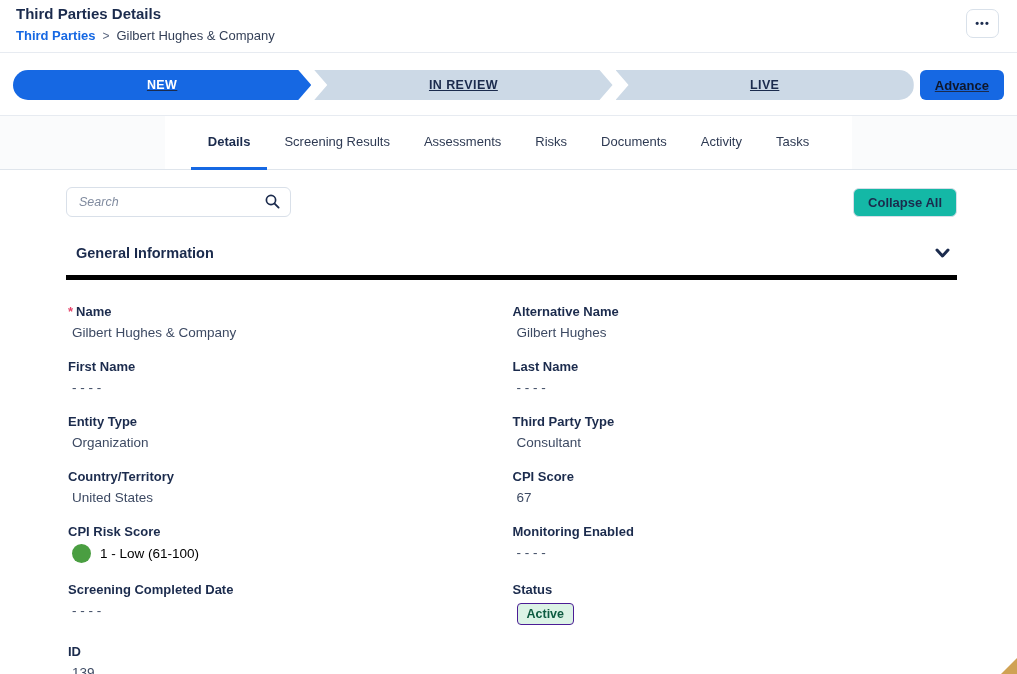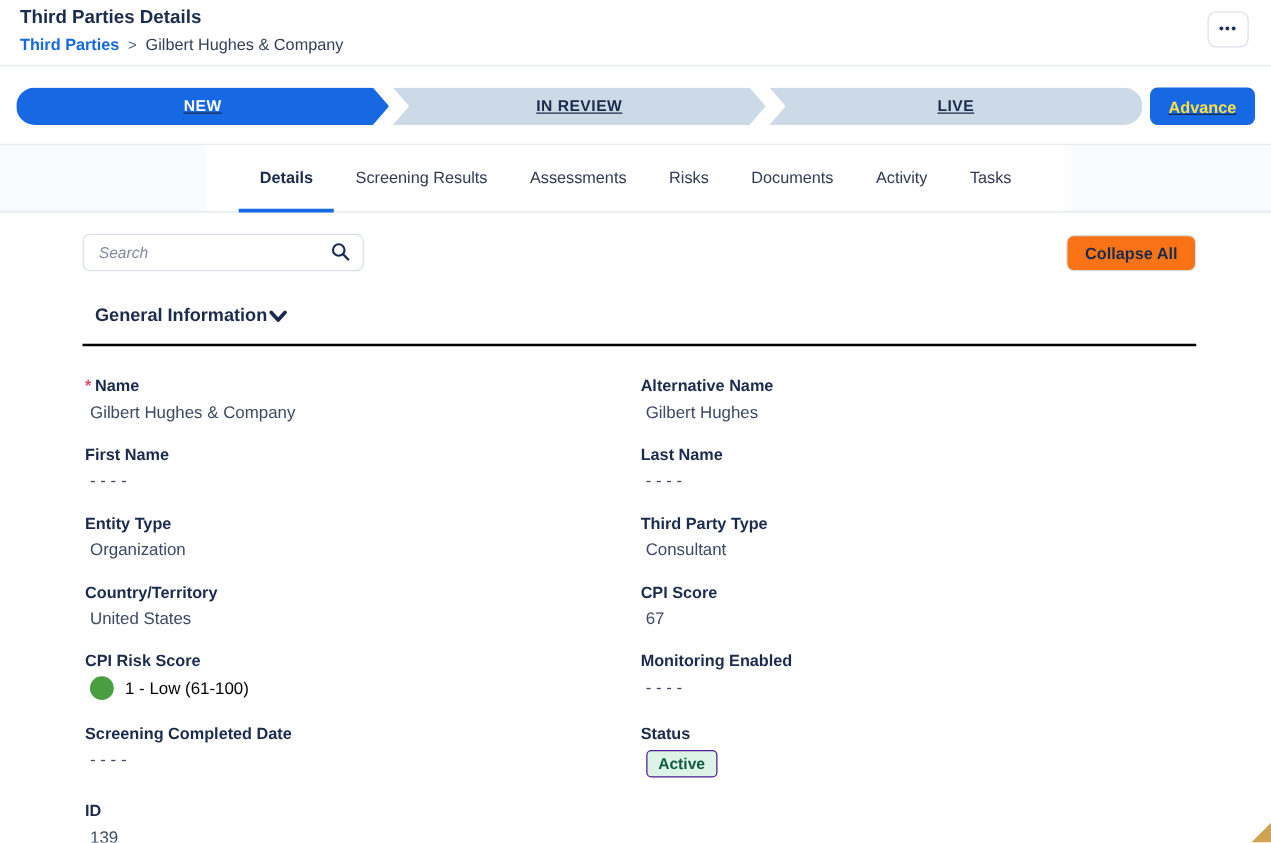--- a/index.html
+++ b/index.html
@@ -22,43 +22,43 @@
   .stagebar { flex:1; display:flex; height:30px; }
   .stage { flex:1; display:flex; align-items:center; justify-content:center; background:#ccd9e6;
     font-size:12.5px; font-weight:bold; color:#1b2b4d; letter-spacing:.4px; cursor:pointer; }
   .stage.first { border-radius:15px 0 0 15px;
     clip-path:polygon(0 0, calc(100% - 13px) 0, 100% 50%, calc(100% - 13px) 100%, 0 100%); }
   .stage.mid { margin-left:3px;
     clip-path:polygon(0 0, calc(100% - 13px) 0, 100% 50%, calc(100% - 13px) 100%, 0 100%, 13px 50%); }
   .stage.last { margin-left:3px; border-radius:0 15px 15px 0;
     clip-path:polygon(0 0, 100% 0, 100% 100%, 0 100%, 13px 50%); }
   .stage.active { background:#1668e3; color:#fff; }
-  .advance-btn { background:#1668e3; color:#fde047; border:none; border-radius:6px; height:30px;
+  .advance-btn { background:#1668e3; color:#0f172a; border:none; border-radius:6px; height:30px;
     padding:0 15px; font-size:13px; font-weight:bold; font-family:inherit; cursor:pointer; }
 
   
   .tab-band { height:54px; background:#fafbfc; border-bottom:1px solid #dfe5ec; display:flex; justify-content:center; }
   .tab-box { background:#fff; height:100%; display:flex; align-items:stretch; padding:0 26px; }
   .tab { display:flex; align-items:center; padding:0 17px; font-size:13px; color:#2e3a53; cursor:pointer;
     border-bottom:3px solid transparent; margin-bottom:-1px; }
   .tab.active { font-weight:bold; color:#1b2b4d; border-bottom-color:#1668e3; }
 
   
   .toolbar { display:flex; align-items:center; justify-content:space-between; margin:17px 60px 0 66px; }
   .search-wrap { position:relative; width:225px; }
   .search-input { width:100%; height:30px; border:1px solid #d9e0e9; border-radius:6px;
     padding:0 34px 0 12px; font-size:12.5px; font-family:inherit; color:#333f57; }
   .search-input::placeholder { font-style:italic; color:#808b9f; }
   .search-icon { position:absolute; right:10px; top:6px; pointer-events:none; }
-  .collapse-btn { background:#f97316; border:1px solid #d7dee8; border-radius:6px; height:29px; padding:0 14px;
+  .collapse-btn { background:#14b8a6; border:1px solid #d7dee8; border-radius:6px; height:29px; padding:0 14px;
     font-size:13px; font-weight:bold; color:#1b2b4d; font-family:inherit; cursor:pointer; }
 
   
-  .section-head { display:flex; align-items:center; justify-content:flex-start;
-    margin:28px 60px 0 66px; padding:0 6px 14px 10px; border-bottom:2px solid #000000; }
+  .section-head { display:flex; align-items:center; justify-content:space-between;
+    margin:28px 60px 0 66px; padding:0 6px 14px 10px; border-bottom:5px solid #000000; }
   .section-title { font-size:14.5px; font-weight:bold; color:#1b2b4d; }
   .section-chevron { cursor:pointer; display:flex; }
 
   
   .fields { display:grid; grid-template-columns:1fr 1fr; column-gap:0; row-gap:19px; margin:24px 60px 0 68px; }
   .field .f-label { font-size:13px; font-weight:bold; color:#1b2b4d; }
   .field .f-label .req { color:#e5456b; margin-right:3px; }
   .field .f-value { margin-top:6px; font-size:13.5px; color:#3d4a63; padding-left:4px; }
   .risk-value { display:flex; align-items:center; gap:9px; margin-top:5px; padding-left:4px; }
   .risk-dot { width:19px; height:19px; border-radius:50%; background:#4a9e41; }

